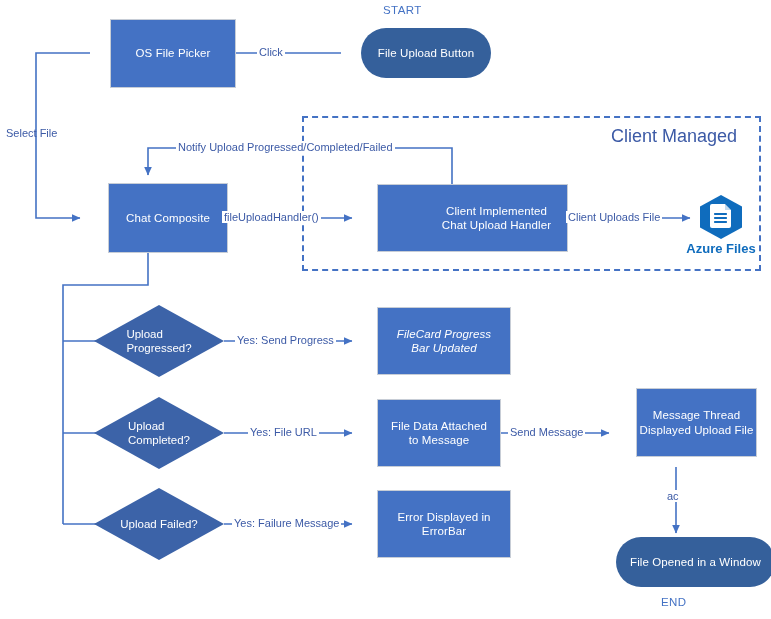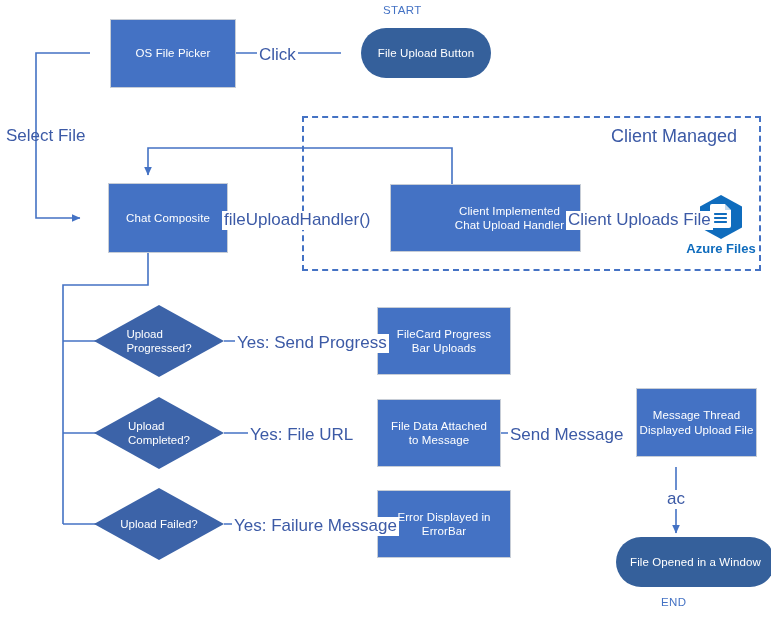--- a/index.html
+++ b/index.html
@@ -59,21 +59,21 @@
     color:#ffffff;
     font-size:11.5px;
     text-align:left;
     line-height:1.22;
     pointer-events:none;
   }
   
   .elabel{
     position:absolute;
     color:#3C5AA6;
-    font-size:17px;
+    font-size:11px;
     white-space:nowrap;
     background:#ffffff;
     padding:0 2px;
     line-height:1.1;
     text-align:center;
   }
   .cap{
     position:absolute;
     color:#4472C4;
     font-size:11.5px;
@@ -155,21 +155,21 @@
 
   <div class="cap" style="left:383px; top:4px;">START</div>
   <div class="cap" style="left:661px; top:596px;">END</div>
 
   <div class="node term" style="left:341px; top:28px; width:130px; height:50px;">File Upload Button</div>
 
   <div class="node rect" style="left:90px; top:19px; width:126px; height:69px;">OS File Picker</div>
 
   <div class="node rect" style="left:88px; top:183px; width:120px; height:70px;">Chat Composite</div>
 
-  <div class="node rect" style="left:370px; top:184px; width:191px; height:68px; flex-direction:column;padding-left:48px;">
+  <div class="node rect" style="left:357px; top:184px; width:191px; height:68px; flex-direction:column;padding-left:48px;">
     <span>Client Implemented</span>
     <span>Chat Upload Handler</span>
   </div>
 
   <div class="azure" style="left:688px; top:194px; width:66px;">
     <svg width="48" height="46" viewBox="0 0 48 46">
       <polygon points="24,1 45,12.5 45,33.5 24,45 3,33.5 3,12.5" fill="#0F6CBD"></polygon>
       <g transform="translate(13,10)">
         <path d="M2,0 h13 l6,6 v16 a2,2 0 0 1 -2,2 h-17 a2,2 0 0 1 -2,-2 v-20 a2,2 0 0 1 2,-2 z" fill="#ffffff"></path>
         <path d="M15,0 l6,6 h-6 z" fill="#0F6CBD" opacity="0.25"></path>
@@ -205,23 +205,23 @@
 
   <div class="diamond-wrap" style="left:94px; top:488px; width:130px; height:72px;">
     <svg class="dshape" width="130" height="72" viewBox="0 0 130 72">
       <polygon points="65,0 130,36 65,72 0,36" fill="#3C63A8"></polygon>
     </svg>
     <div class="diamond-label">
       <div>Upload Failed?</div>
     </div>
   </div>
 
-  <div class="node rect" style="left:357px; top:307px; width:134px; height:68px; flex-direction:column;">
+  <div class="node rect" style="left:357px; top:307px; width:134px; height:68px; flex-direction:column;font-style:italic;">
     <span>FileCard Progress</span>
-    <span>Bar Uploads</span>
+    <span>Bar Updated</span>
   </div>
 
   <div class="node rect" style="left:357px; top:399px; width:124px; height:68px; flex-direction:column;">
     <span>File Data Attached</span>
     <span>to Message</span>
   </div>
 
   <div class="node rect" style="left:357px; top:490px; width:134px; height:68px; flex-direction:column;">
     <span>Error Displayed in</span>
     <span>ErrorBar</span>
@@ -231,20 +231,21 @@
     <span>Message Thread</span>
     <span>Displayed Upload File</span>
   </div>
 
   <div class="node term" style="left:596px; top:537px; width:159px; height:50px;">File Opened in a Window</div>
 
   <div class="elabel" style="left:257px; top:46px;">Click</div>
 
   <div class="elabel" style="left:4px; top:127px; background:transparent;">Select File</div>
 
+  <div class="elabel" style="left:176px; top:141px;">Notify Upload Progressed/Completed/Failed</div>
 
   <div class="elabel" style="left:222px; top:211px;">fileUploadHandler()</div>
 
   <div class="elabel" style="left:566px; top:211px;">Client Uploads File</div>
 
   <div class="elabel" style="left:235px; top:334px;">Yes: Send Progress</div>
 
   <div class="elabel" style="left:248px; top:426px;">Yes: File URL</div>
 
   <div class="elabel" style="left:232px; top:517px;">Yes: Failure Message</div>

